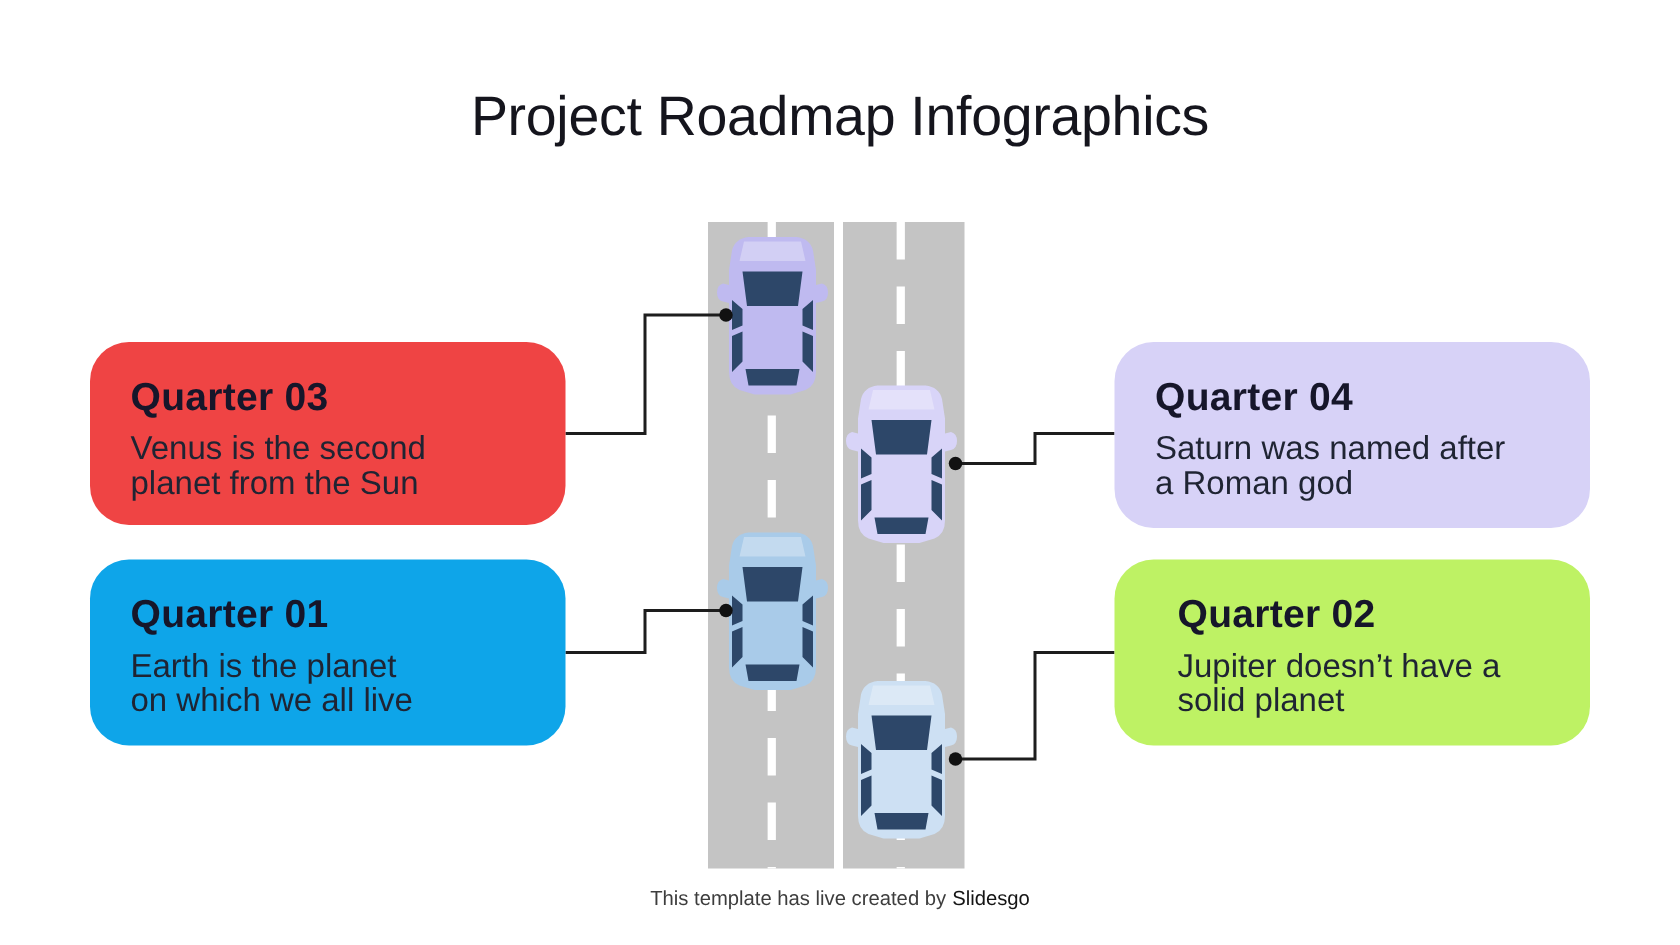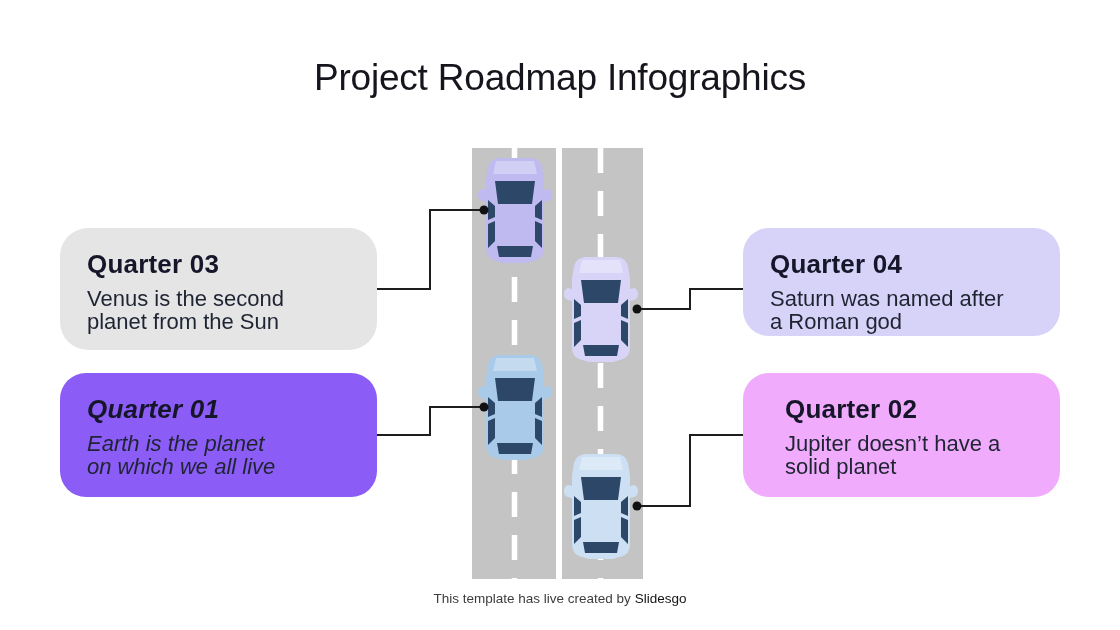--- a/index.html
+++ b/index.html
@@ -23,21 +23,21 @@
     position:absolute;width:317px;border-radius:26px;
     box-sizing:border-box;padding:21px 26px 18px 27px;
     color:#1c2030;
   }
   .card h2{
     margin:0 0 7px 0;font-size:26px;font-weight:700;
     letter-spacing:0.2px;color:#16162a;
   }
   .card p{margin:0;font-size:22px;line-height:23px;color:#1f2433;}
   .card-q3{left:60px;top:228px;height:122px;}
-  .card-q4{left:743px;top:228px;height:108px;}
+  .card-q4{left:743px;top:228px;height:124px;}
   .card-q1{left:60px;top:373px;height:124px;}
   .card-q2{left:743px;top:373px;height:124px;}
   .card-q3 p{max-width:236px;}
   .card-q4 p{max-width:236px;}
   .card-q1 p{max-width:206px;}
   .card-q2 p{max-width:250px;}
 
   .footer{
     position:absolute;left:0;top:591px;width:100%;
     text-align:center;font-size:13.5px;color:#3d3d3d;
@@ -92,36 +92,36 @@
     </g>
 
     <g>
       <circle cx="484" cy="210" r="4.5" fill="#111111"></circle>
       <circle cx="637" cy="309" r="4.5" fill="#111111"></circle>
       <circle cx="484" cy="407" r="4.5" fill="#111111"></circle>
       <circle cx="637" cy="506" r="4.5" fill="#111111"></circle>
     </g>
   </svg>
 
-  <div class="card card-q3" style="background-color: #e5e5e5; border-radius: 28px;">
+  <div class="card card-q3" style="background-color: #ef4444;">
     <h2>Quarter 03</h2>
     <p>Venus is the second planet from the Sun</p>
   </div>
 
   <div class="card card-q4" style="background-color: rgb(215, 210, 247);">
     <h2>Quarter 04</h2>
     <p>Saturn was named after a Roman god</p>
   </div>
 
-  <div class="card card-q1" style="background-color: #8b5cf6; font-style: italic;">
+  <div class="card card-q1" style="background-color: #0ea5e9;">
     <h2>Quarter 01</h2>
     <p>Earth is the planet on which we all live</p>
   </div>
 
-  <div class="card card-q2" style="background-color: #f0abfc; padding-left: 42px;">
+  <div class="card card-q2" style="background-color: #bef264; padding-left: 42px;">
     <h2>Quarter 02</h2>
     <p>Jupiter doesn’t have a solid planet</p>
   </div>
 
   <div class="footer">
     <span>This template has live created by</span><strong>Slidesgo</strong>
   </div>
 
 </div>
 

